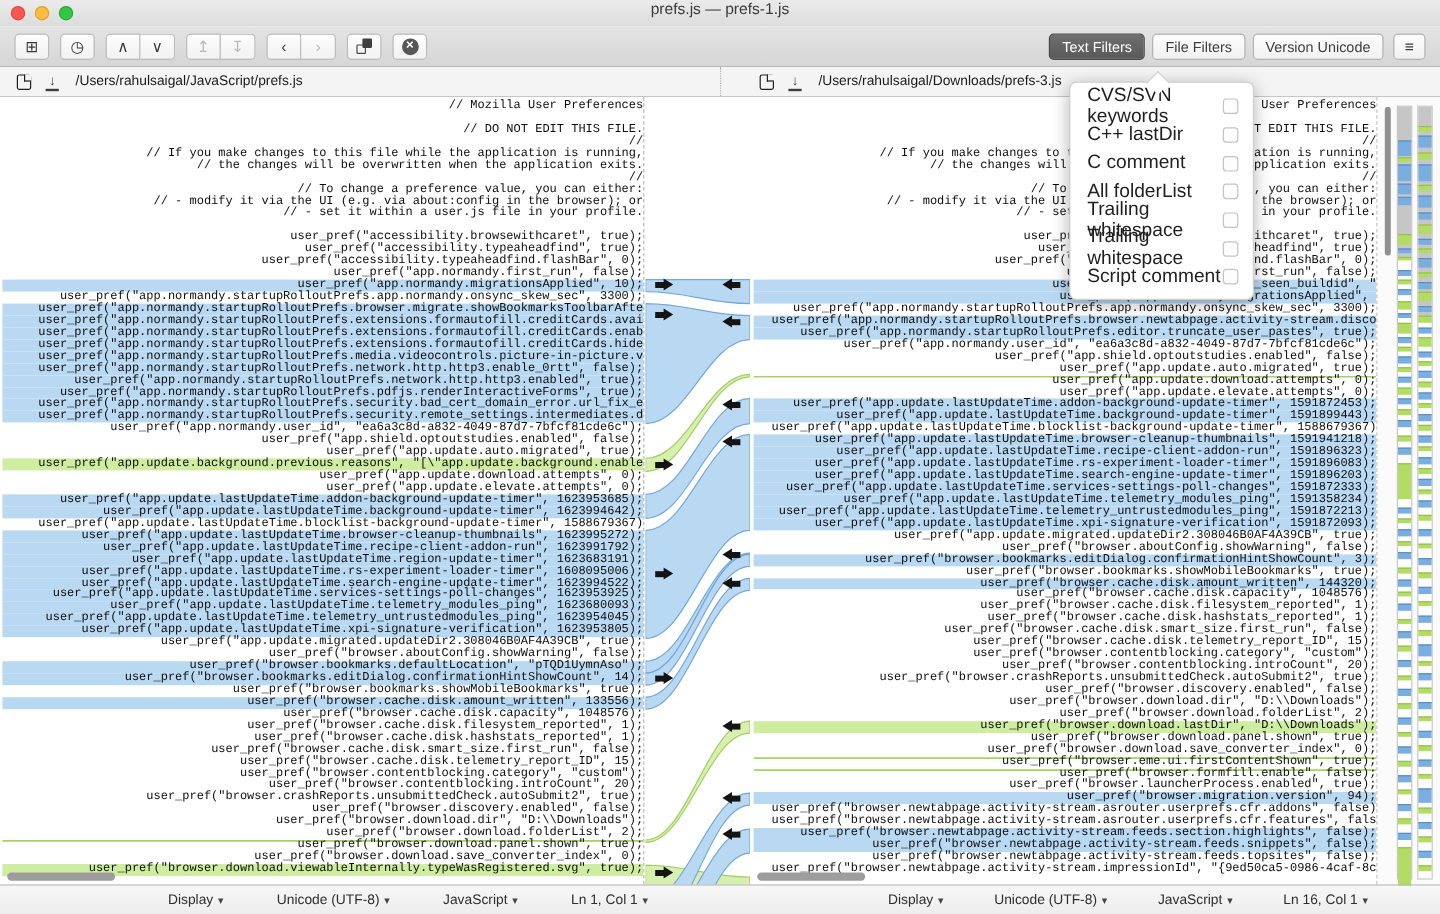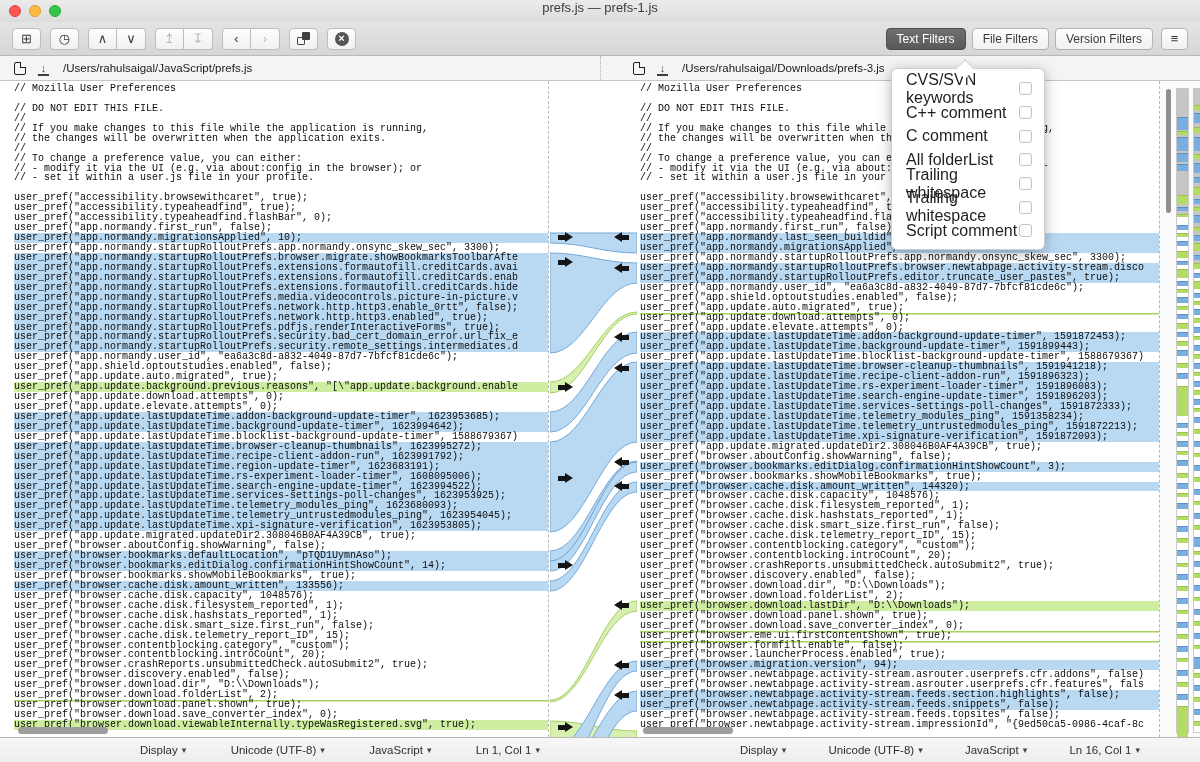--- a/index.html
+++ b/index.html
@@ -47,21 +47,21 @@
   .path-half { display:flex; align-items:center; font-size:11.5px; color:#1a1a1a; }
   .path-half.l { width:600px; padding-left:14px; }
   .path-half.r { width:600px; padding-left:32px; border-left:1px dotted #b5b5b5; }
   .doc-ic { width:12px; height:13px; border:1.6px solid #1d1d1d; border-radius:2px; position:relative; margin-right:12px; }
   .doc-ic::after { content:""; position:absolute; right:-1px; top:-1px; width:5px; height:5px;
     background:#f4f4f4; border-left:1.6px solid #1d1d1d; border-bottom:1.6px solid #1d1d1d; }
   .dl-ic { width:11px; height:13px; position:relative; margin-right:14px; color:#3c3c3c; font-size:11px; text-align:center; }
   .dl-ic::after { content:""; position:absolute; left:0; right:0; bottom:-1px; height:1.6px; background:#3c3c3c; }
 
   
-  .content { position:absolute; top:81px; left:12px; width:1094px; height:656px; background:#fff; }
+  .content { position:absolute; top:81px; left:0; width:1094px; height:656px; background:#fff;text-align:right; }
   .code-pane { position:absolute; top:0; height:656px; overflow:hidden;
     font-family:"Liberation Mono",monospace; font-size:10px; line-height:9.95px;
     white-space:pre; color:#0c0c0c; padding-top:3px; }
   .code-pane.lp { left:0; width:537px; border-right:1px dashed #b8b8b8; padding-left:2px; }
   .code-pane.rp { left:625px; width:523px; border-right:1px dashed #b8b8b8; padding-left:3px; }
   .cl { height:9.95px; }
   .hl-b { background:#b9d9f3; }
   .hl-g { background:#cfeda0; }
   .hl-gt { box-shadow:inset 0 1.5px 0 #a5d35e; }
 
@@ -156,21 +156,21 @@
             <i class="m2"></i>
           </span>
         </div>
         <div class="tb-btn gap">
           <span class="close-ic">×</span>
         </div>
       </span>
     <span class="tb-spacer"></span>
     <div class="filter-btn active">Text Filters</div>
     <div class="filter-btn">File Filters</div>
-    <div class="filter-btn">Version Filters</div>
+    <div class="filter-btn">Version Unicode</div>
     <div class="menu-btn">≡</div>
   </div>
 
   <div class="pathbar">
     <div class="path-half l">
       <span class="doc-ic"></span>
       <span class="dl-ic">↓</span>
       <span>/Users/rahulsaigal/JavaScript/prefs.js</span>
     </div>
     <div class="path-half r">
@@ -405,21 +405,21 @@
         </span>
     </div>
   </div>
 
   <div class="popover" id="popover">
       <div class="pop-row">
         <span class="pop-label">CVS/SVN keywords</span>
         <span class="checkbox"></span>
       </div>
       <div class="pop-row">
-        <span class="pop-label">C++ comment</span>
+        <span class="pop-label">C++ lastDir</span>
         <span class="checkbox"></span>
       </div>
       <div class="pop-row">
         <span class="pop-label">C comment</span>
         <span class="checkbox"></span>
       </div>
       <div class="pop-row">
         <span class="pop-label">All folderList</span>
         <span class="checkbox"></span>
       </div>

